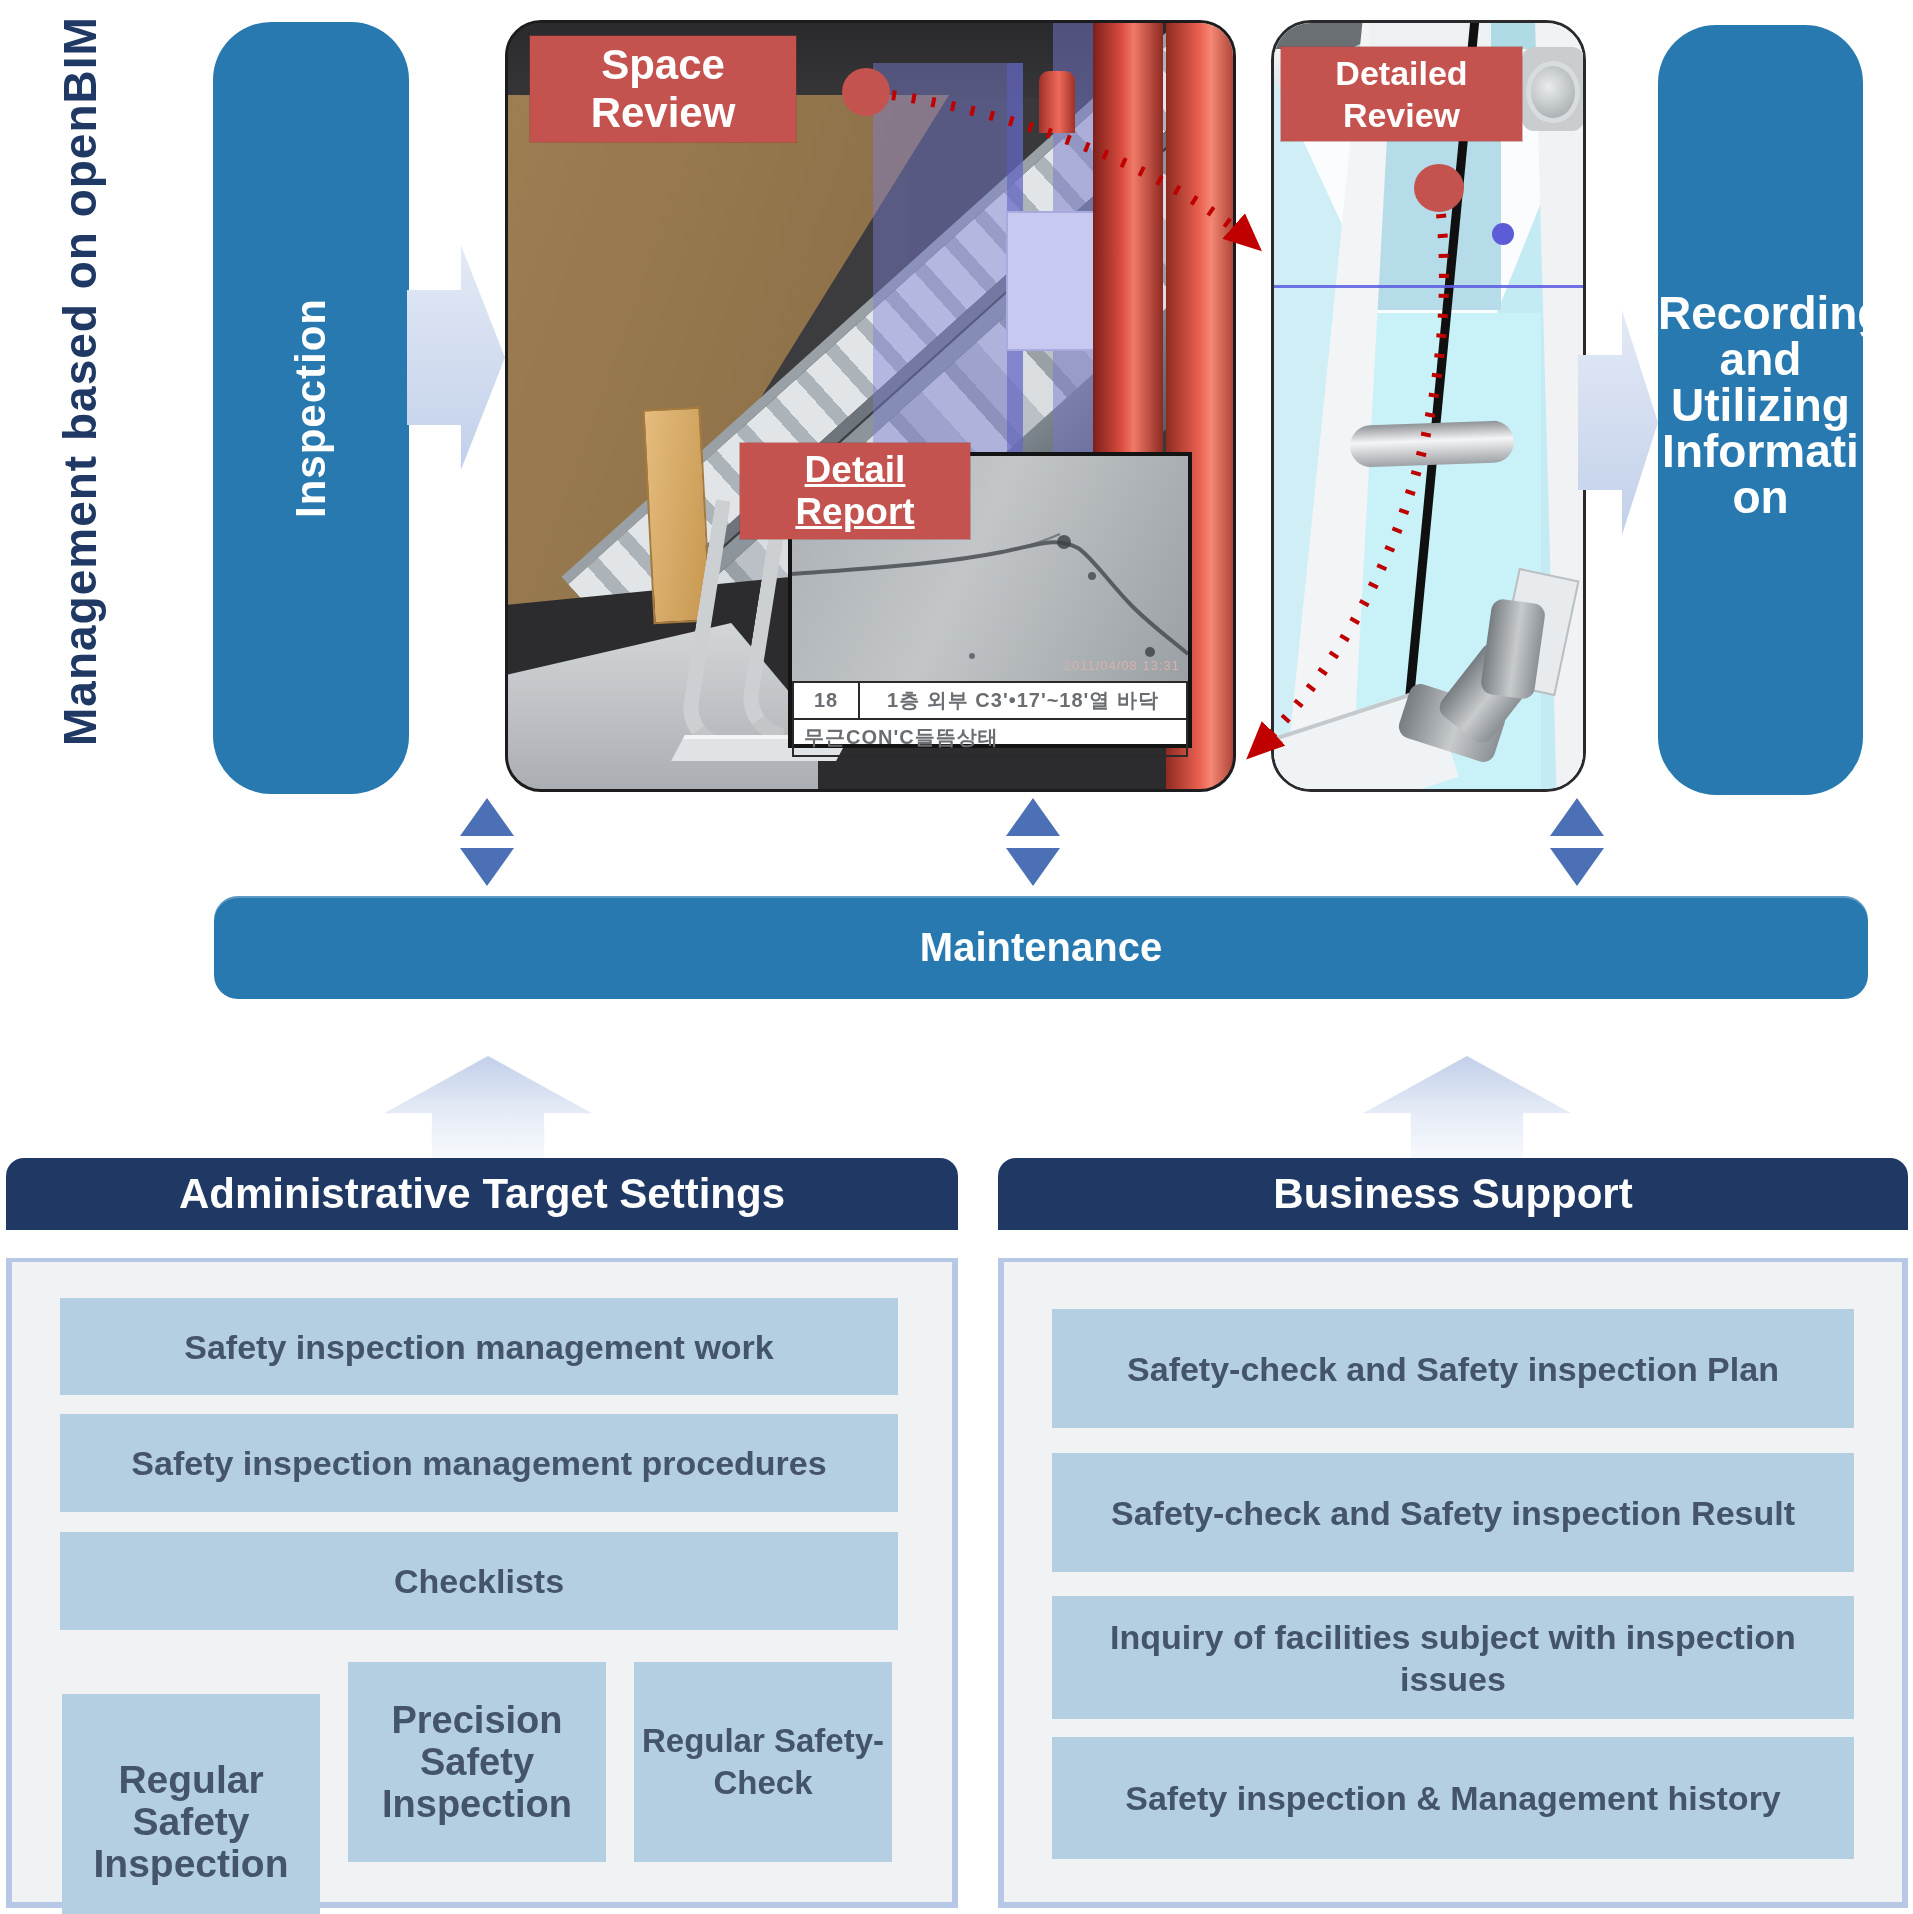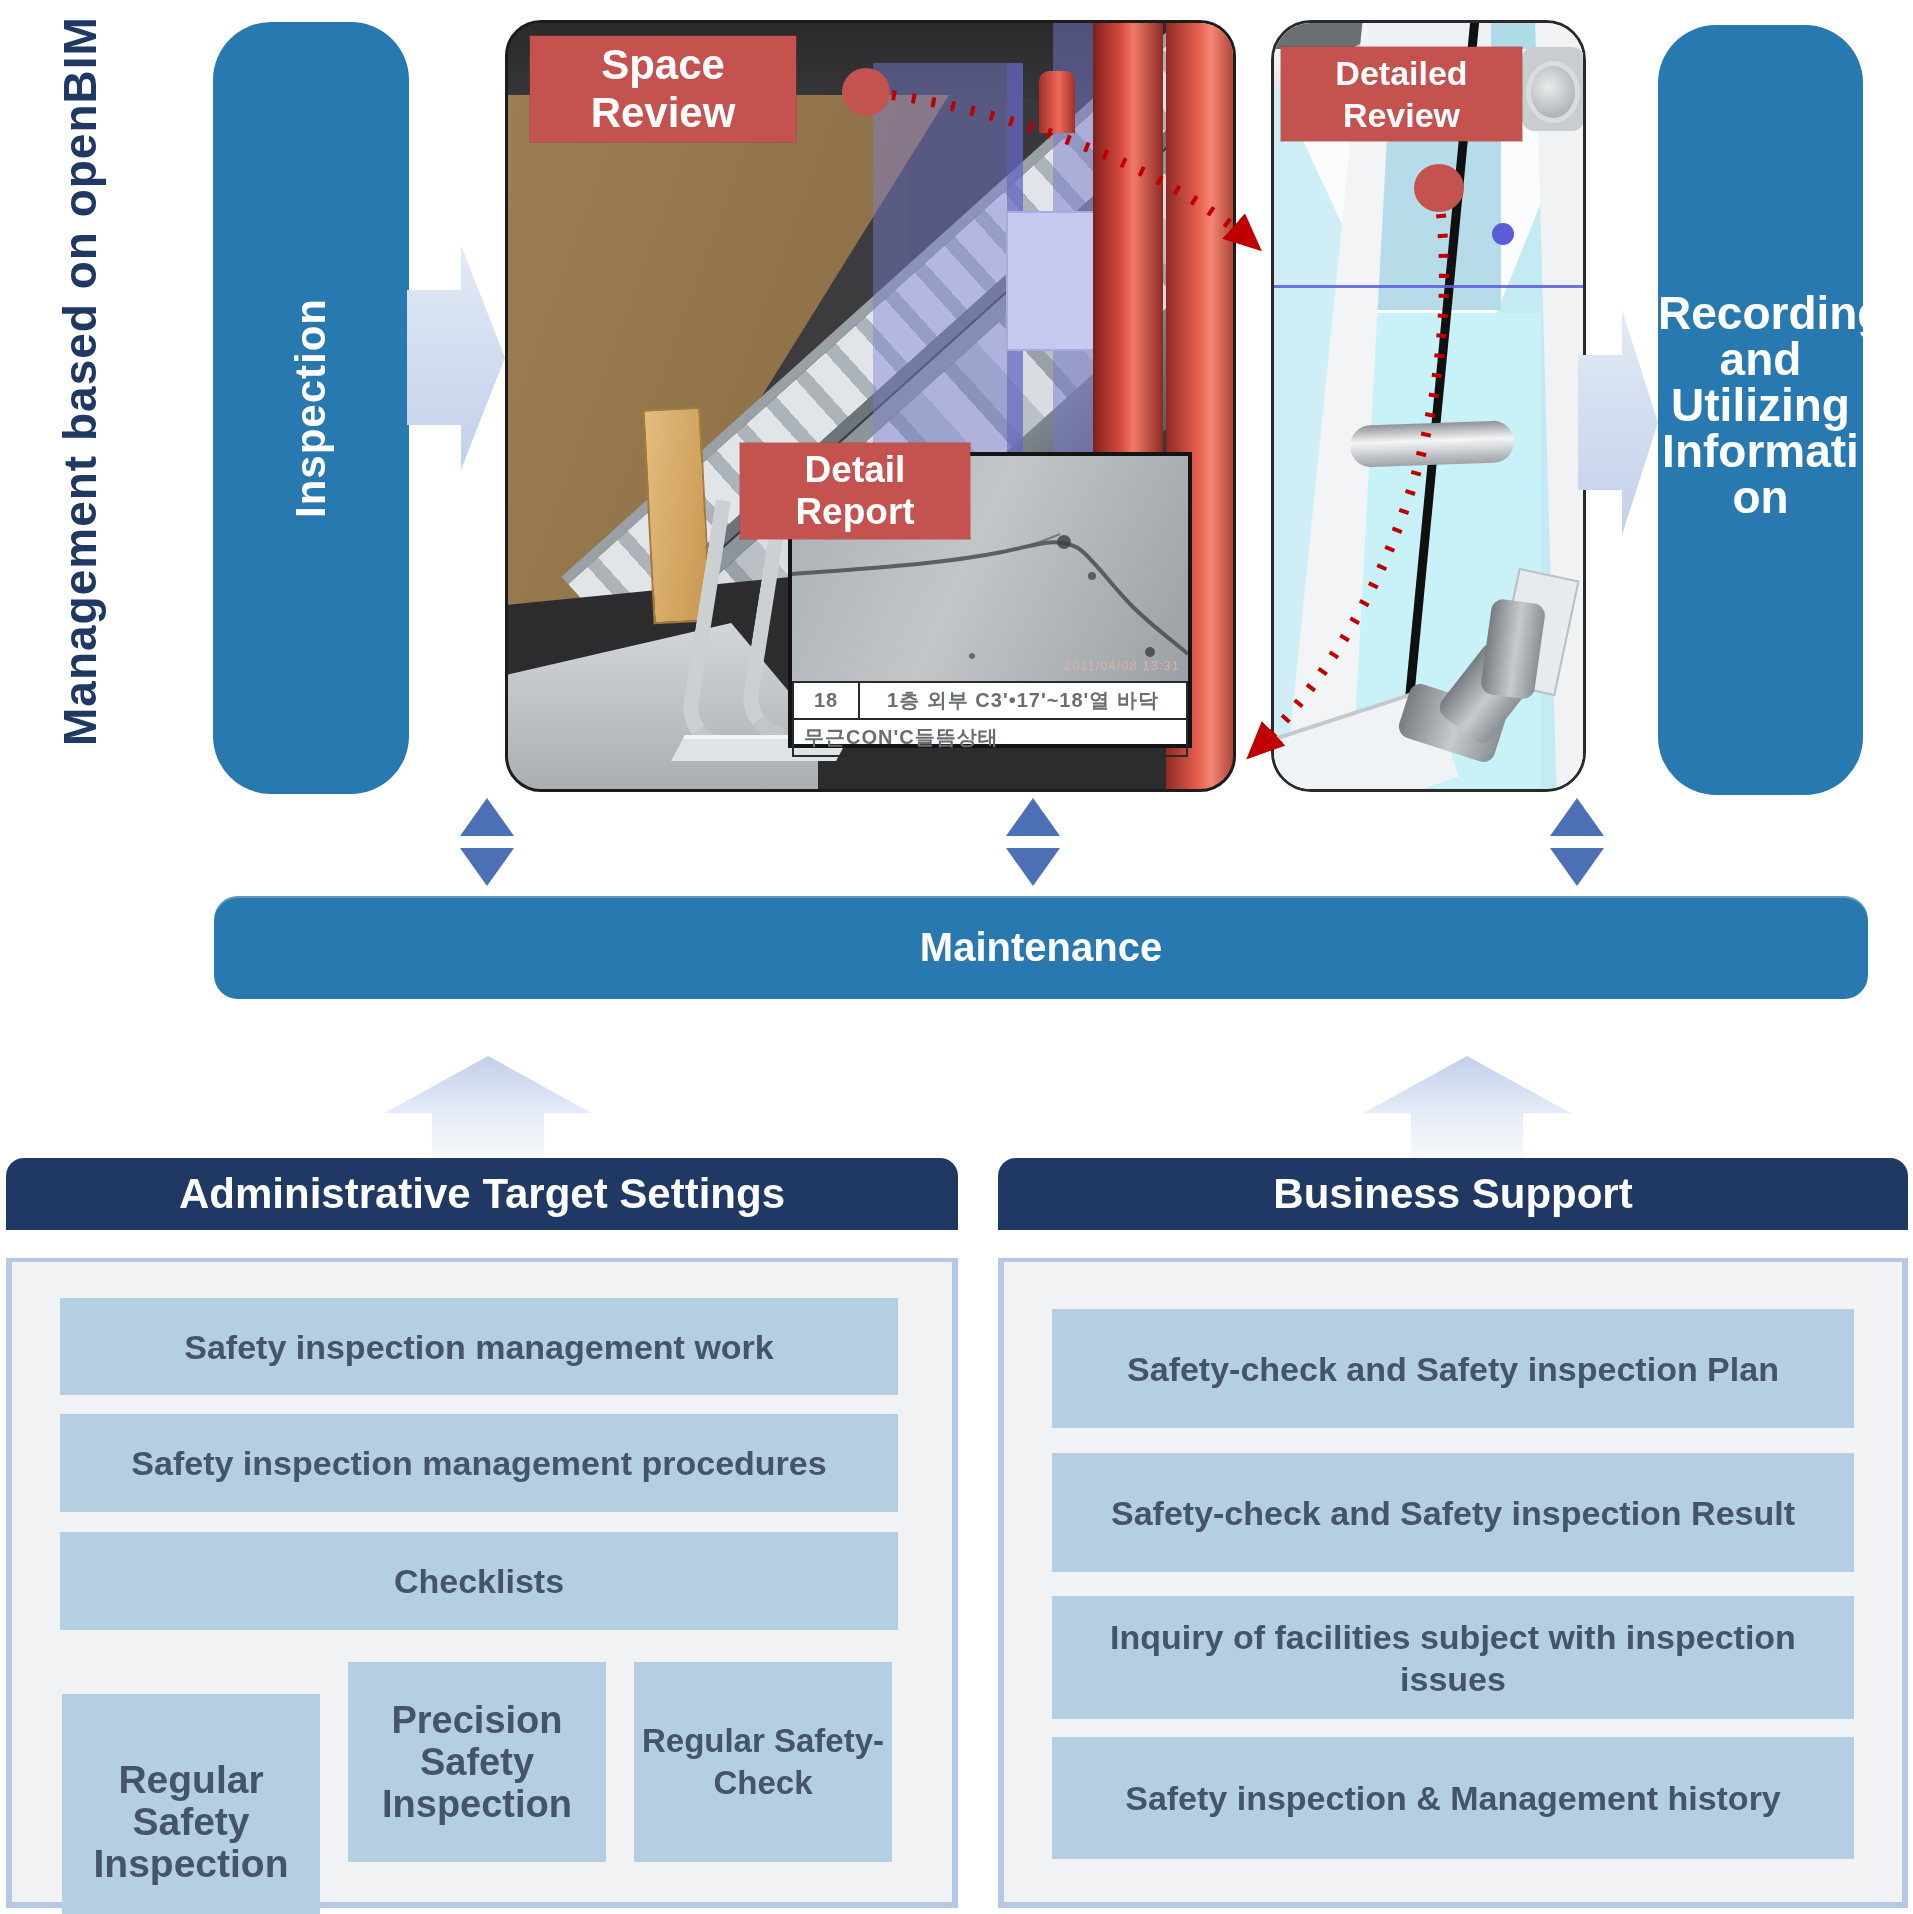--- a/index.html
+++ b/index.html
@@ -119,21 +119,21 @@
   .b2-flange { left:232px; top:550px; width:62px; height:118px; background:#e8ebed;
     border:2px solid #b9bfc3; transform:rotate(12deg); }
   .b2-sill { left:-25px; top:692px; width:200px; height:95px; background:#f0f3f5;
     transform:rotate(-18deg); border-top:4px solid #c3c9cd; }
 
   
   .red-label { position:absolute; background:#C4524E; color:#fff; font-weight:bold;
     display:flex; align-items:center; justify-content:center; text-align:center; z-index:30;
     box-shadow:0 0 0 1px rgba(160,50,45,.35); }
   .lbl-space   { left:530px; top:36px; width:266px; height:106px; font-size:42px; }
-  .lbl-detail  { left:740px; top:443px; width:230px; height:96px; font-size:37px; z-index:34; }
+  .lbl-detail  { left:740px; top:443px; width:230px; height:96px; font-size:37px; z-index:34;text-decoration:underline; }
   .lbl-review  { left:1281px; top:47px; width:241px; height:94px; font-size:34px; line-height:42px; }
 
   
   .report { position:absolute; left:788px; top:452px; width:404px; height:296px;
     border:4px solid #141414; background:#fff; z-index:28; }
   .report-photo { position:relative; width:100%; height:225px; overflow:hidden;
     background:linear-gradient(115deg,#aab0b4 0%,#c2c6c9 45%,#9aa0a4 100%); }
   .report-photo svg { position:absolute; left:0; top:0; }
   .report-stamp { position:absolute; right:8px; bottom:8px; font-size:13px; color:#d8b2ac; letter-spacing:1px; }
   .report-table { width:100%; border-collapse:collapse; table-layout:fixed; }

